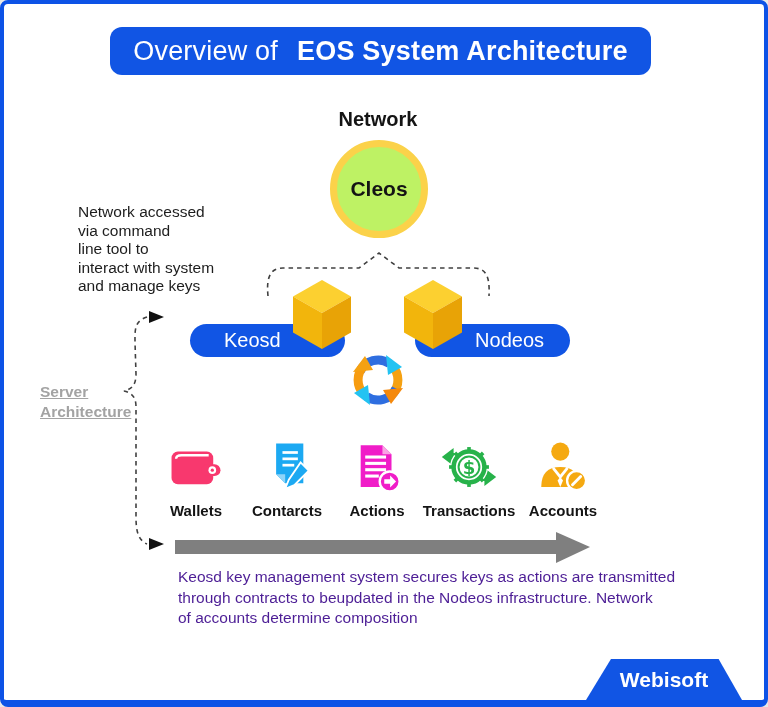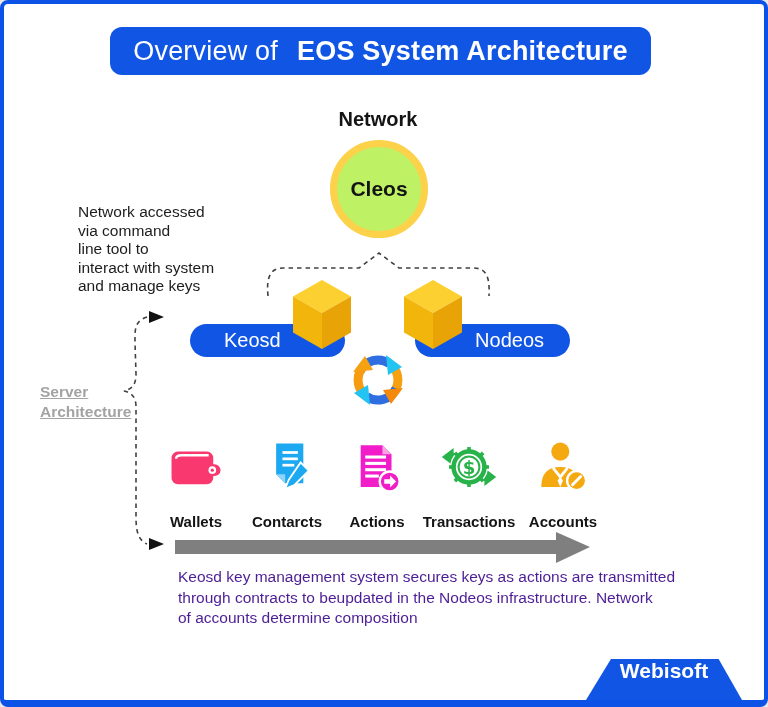--- a/index.html
+++ b/index.html
@@ -36,28 +36,28 @@
   .pill.keosd{left:186px;padding-left:34px;box-sizing:border-box;}
   .pill.nodeos{left:411px;justify-content:flex-end;padding-right:26px;box-sizing:border-box;}
   .cube{position:absolute;width:64px;height:72px;z-index:3;}
   .cube.left{left:286px;top:275px;}
   .cube.right{left:397px;top:275px;}
   .cycle{position:absolute;left:342px;top:344px;width:64px;height:64px;}
   .server-label{position:absolute;left:36px;top:378px;font-size:15.5px;line-height:20px;
     font-weight:700;color:#a3a3a3;white-space:pre-line;text-decoration:underline;}
   .component{position:absolute;top:434px;width:96px;text-align:center;}
   .component svg{width:58px;height:58px;display:block;margin:0 auto;}
-  .component .lbl{display:block;margin-top:17px;font-size:15px;font-weight:600;color:#141414;}
+  .component .lbl{display:block;margin-top:6px;font-size:15px;font-weight:600;color:#141414;}
   .c0{left:144px}.c1{left:235px}.c2{left:325px}.c3{left:417px}.c4{left:511px}
   .flow-caption{position:absolute;left:174px;top:563px;width:505px;font-size:15.5px;
     line-height:20.5px;white-space:pre-line;color:#4c1d95;}
   .brand{
     position:absolute;left:582px;top:655px;width:156px;height:41px;background:#1155e4;
     clip-path:polygon(16% 0,85% 0,100% 100%,0 100%);
-    display:flex;align-items:flex-start;justify-content:center;color:#fff;font-weight:700;font-size:21px;
+    display:flex;align-items:center;justify-content:center;color:#fff;font-weight:700;font-size:21px;
   }
 </style>
 </head>
 <body>
 
 <div class="canvas">
 
   <svg class="overlay" viewBox="0 0 760 696">
     <path d="M 264 292 C 262 272 267 264 279 264 L 355 264 L 375 249 L 395 264 L 469 264 C 482 264 486 272 485 292" fill="none" stroke="#404040" stroke-width="1.6" stroke-dasharray="4.5 4"></path>
     <path d="M 143 313 C 130 317 131 327 131 338 L 132 370 C 132 381 128 385 120 387 C 128 389 132 393 132 403 L 132 513 C 132 527 134 536 143 540" fill="none" stroke="#404040" stroke-width="1.6" stroke-dasharray="4.5 4"></path>

